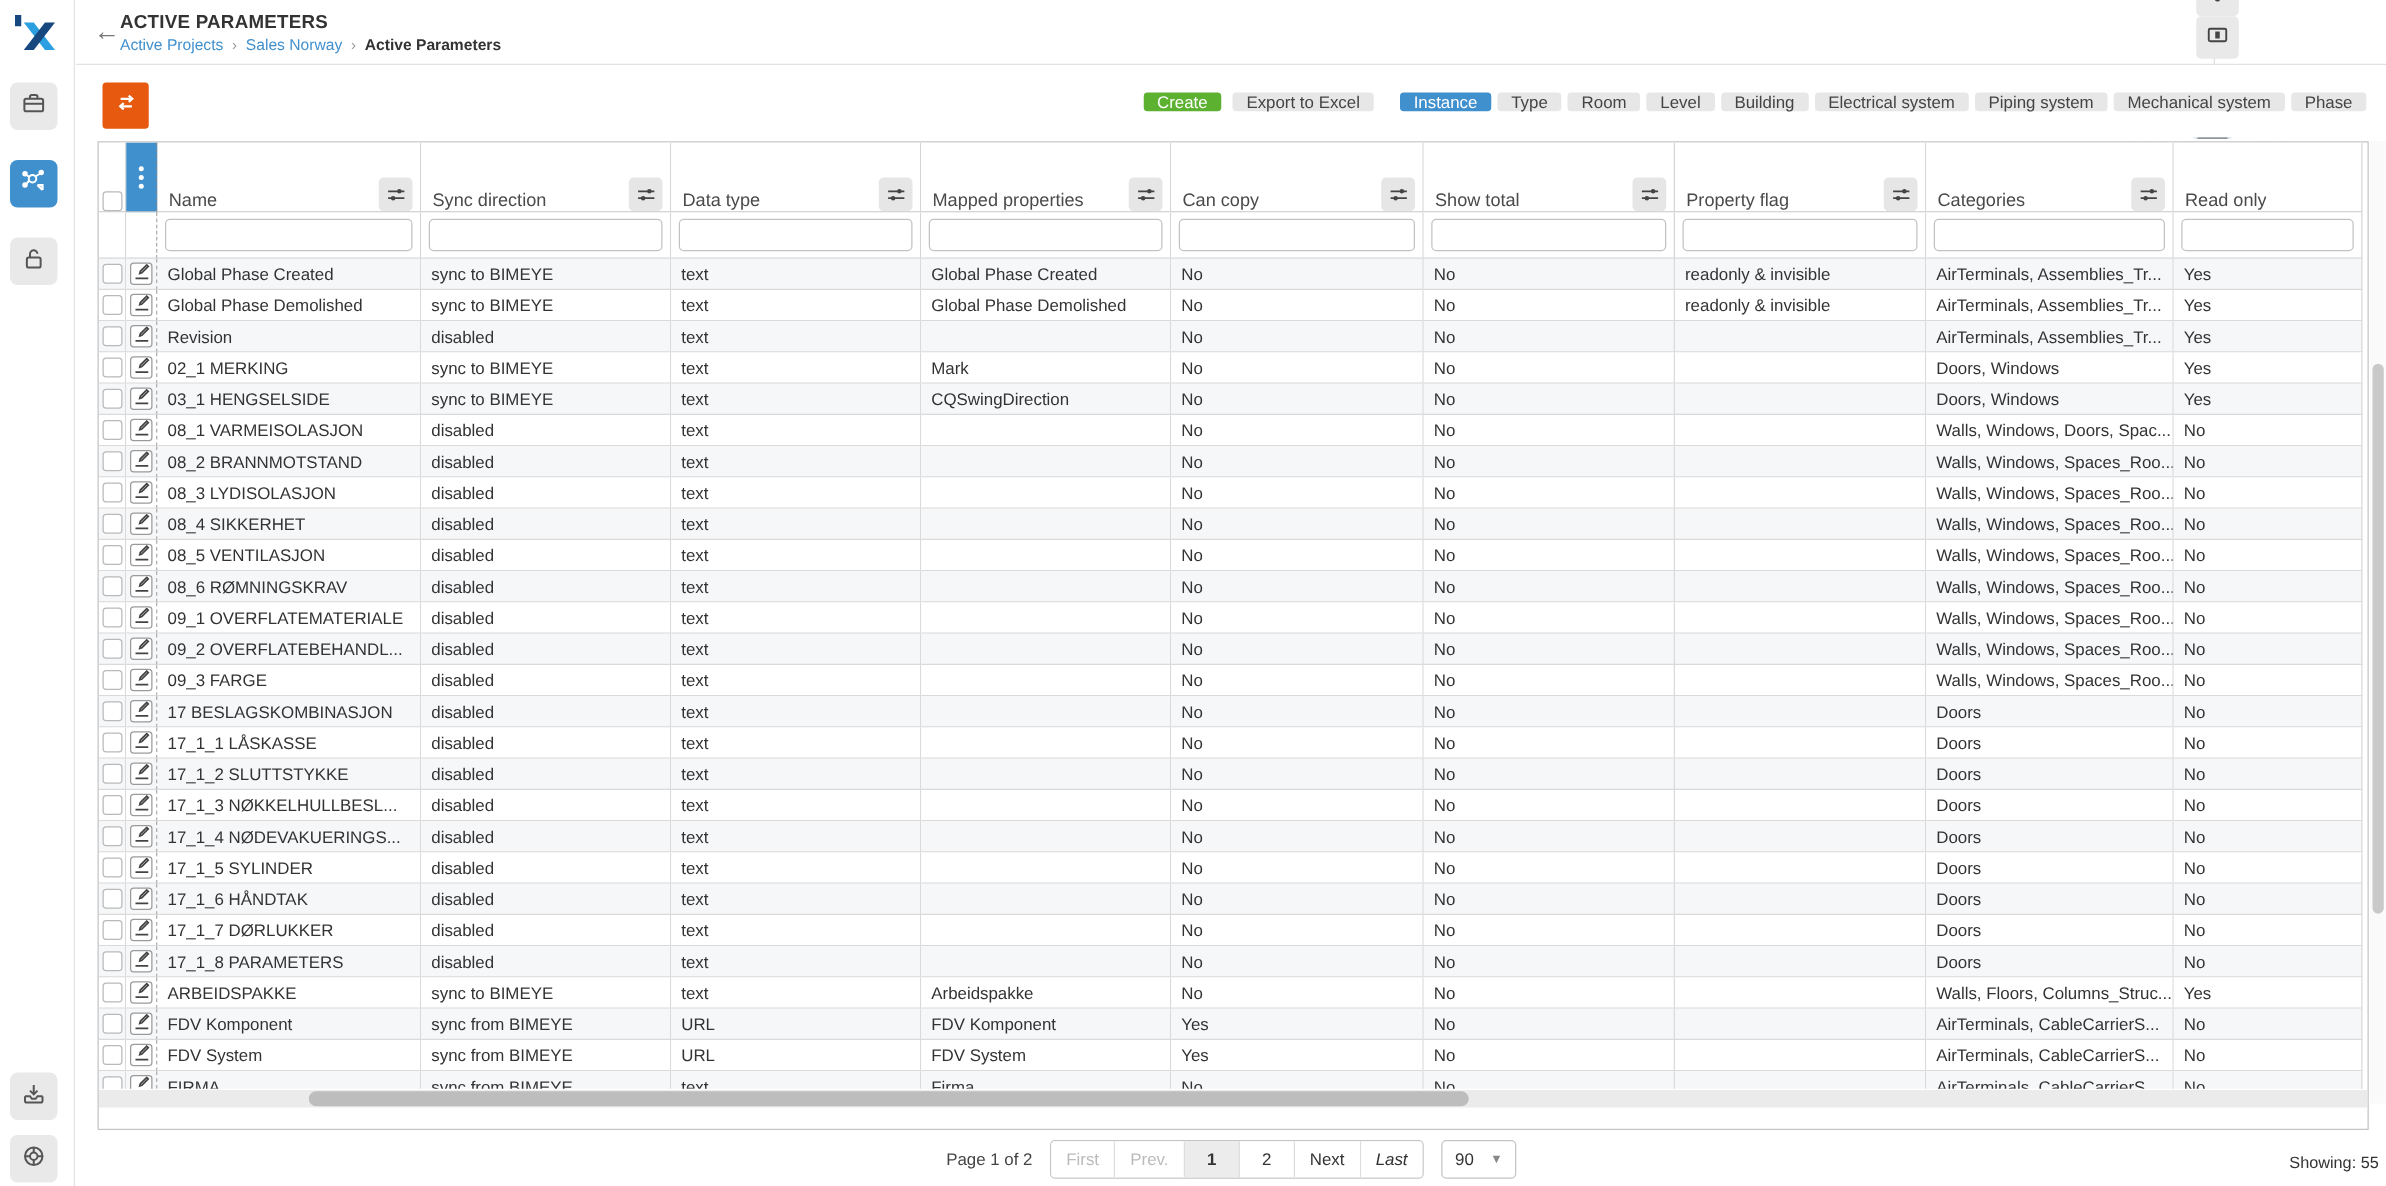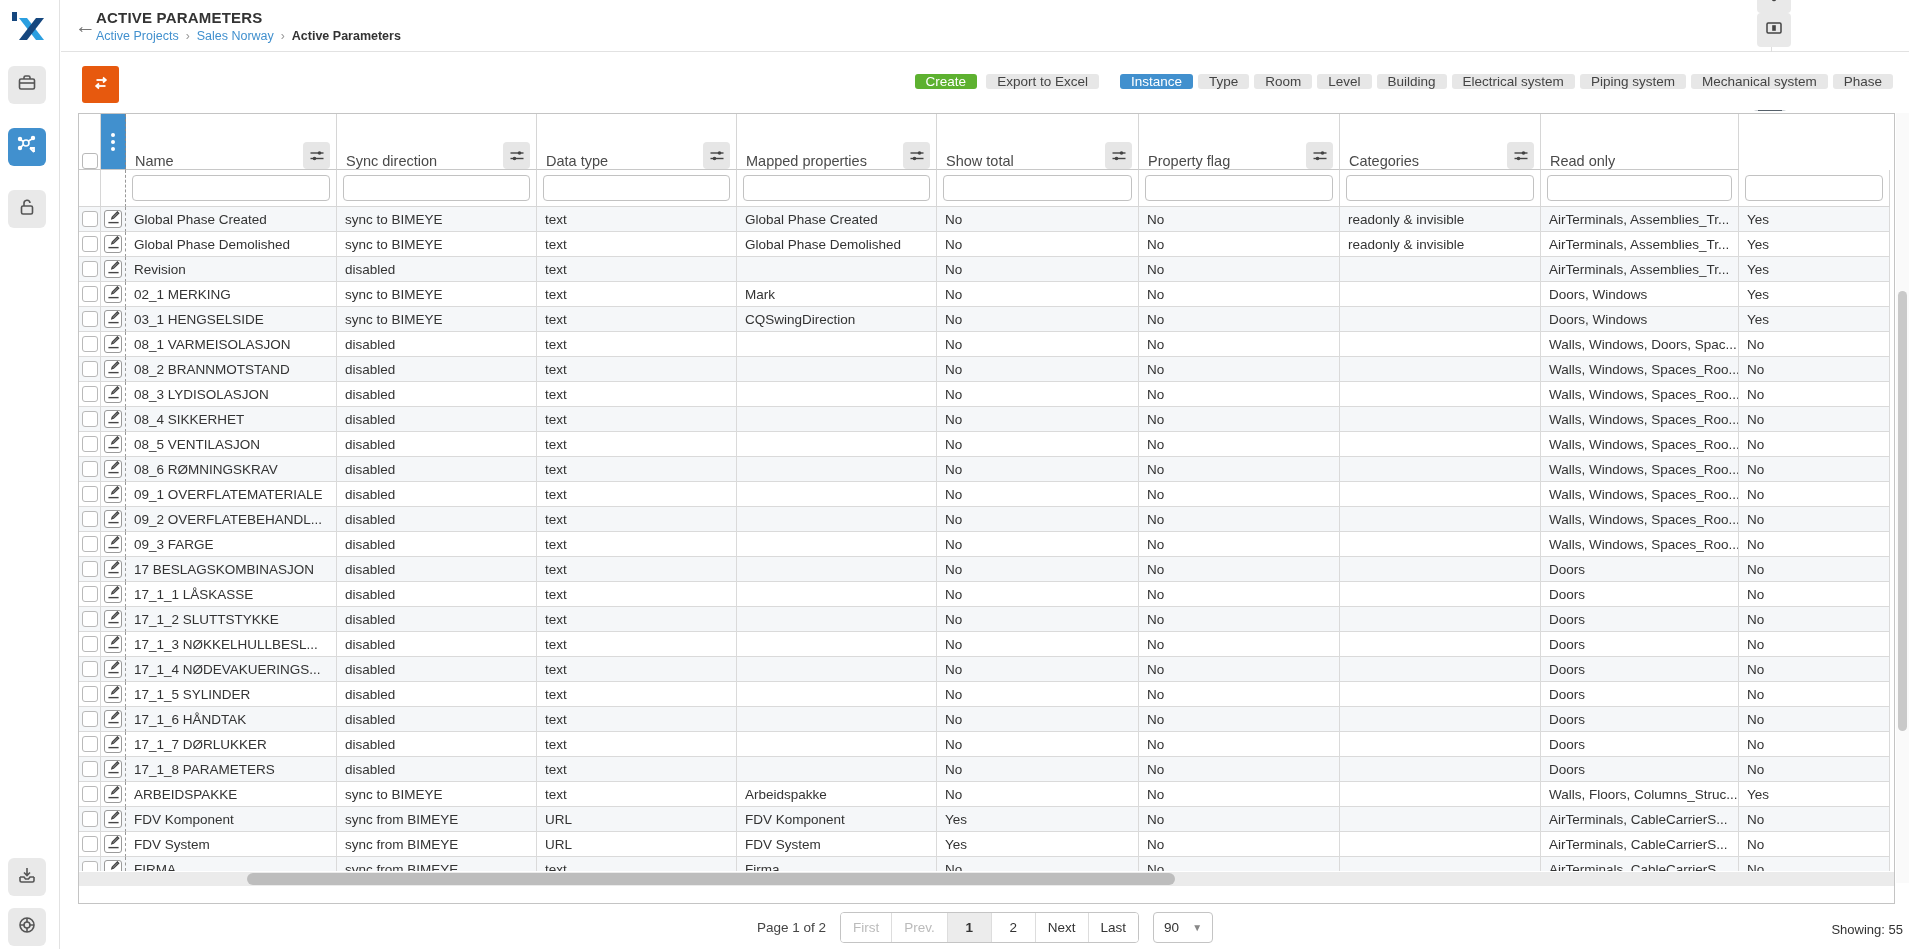--- a/index.html
+++ b/index.html
@@ -94,21 +94,21 @@
   .vscroll-thumb { position:absolute; left:2px; top:178px; width:9px; height:440px;
     background:#c9c9c9; border-radius:5px; cursor:grab; }
 
   
   .footer { position:absolute; left:61px; bottom:0; right:0; height:44px; background:#fff;
     display:flex; align-items:center; justify-content:center; }
   .page-label { font-size:13.5px; color:#444; margin-right:14px; }
   .pager { display:flex; border:1px solid #c4c4c4; border-radius:4px; overflow:hidden; height:31px; }
   .pager .pbtn { min-width:44px; padding:0 12px; display:flex; align-items:center; justify-content:center;
     font-size:13.5px; color:#333; border-right:1px solid #ddd; background:#fff; cursor:pointer; }
-  .pager .pbtn:last-child { border-right:none; }
+  .pager .pbtn:last-child { border-right:none;font-style:italic; }
   .pager .pbtn.disabled { color:#bbb; cursor:default; }
   .pager .pbtn.current { background:#ececec; font-weight:bold; }
   .page-size { margin-left:14px; width:60px; height:31px; border:1px solid #c4c4c4; border-radius:4px;
     display:flex; align-items:center; justify-content:space-between; padding:0 10px; font-size:13.5px;
     color:#333; cursor:pointer; }
   .page-size .caret { color:#888; font-size:10px; }
   .showing { position:absolute; right:6px; bottom:12px; font-size:13px; color:#333; }
 </style>
 </head>
 <body>
@@ -304,20 +304,31 @@
           <span class="filter-btn">
             <svg width="16" height="16" viewBox="0 0 16 16">
               <path d="M1.5 5h13" fill="none"></path>
               <path d="M1.5 10.5h13" fill="none"></path>
               <circle cx="10.5" cy="5" r="1.8" stroke="none"></circle>
               <circle cx="5.5" cy="10.5" r="1.8" stroke="none"></circle>
             </svg>
           </span>
         </div>
         <div class="hcell">
+          <span class="lbl">Can copy</span>
+          <span class="filter-btn">
+            <svg width="16" height="16" viewBox="0 0 16 16">
+              <path d="M1.5 5h13" fill="none"></path>
+              <path d="M1.5 10.5h13" fill="none"></path>
+              <circle cx="10.5" cy="5" r="1.8" stroke="none"></circle>
+              <circle cx="5.5" cy="10.5" r="1.8" stroke="none"></circle>
+            </svg>
+          </span>
+        </div>
+        <div class="hcell">
           <span class="lbl">Show total</span>
           <span class="filter-btn">
             <svg width="16" height="16" viewBox="0 0 16 16">
               <path d="M1.5 5h13" fill="none"></path>
               <path d="M1.5 10.5h13" fill="none"></path>
               <circle cx="10.5" cy="5" r="1.8" stroke="none"></circle>
               <circle cx="5.5" cy="10.5" r="1.8" stroke="none"></circle>
             </svg>
           </span>
         </div>

